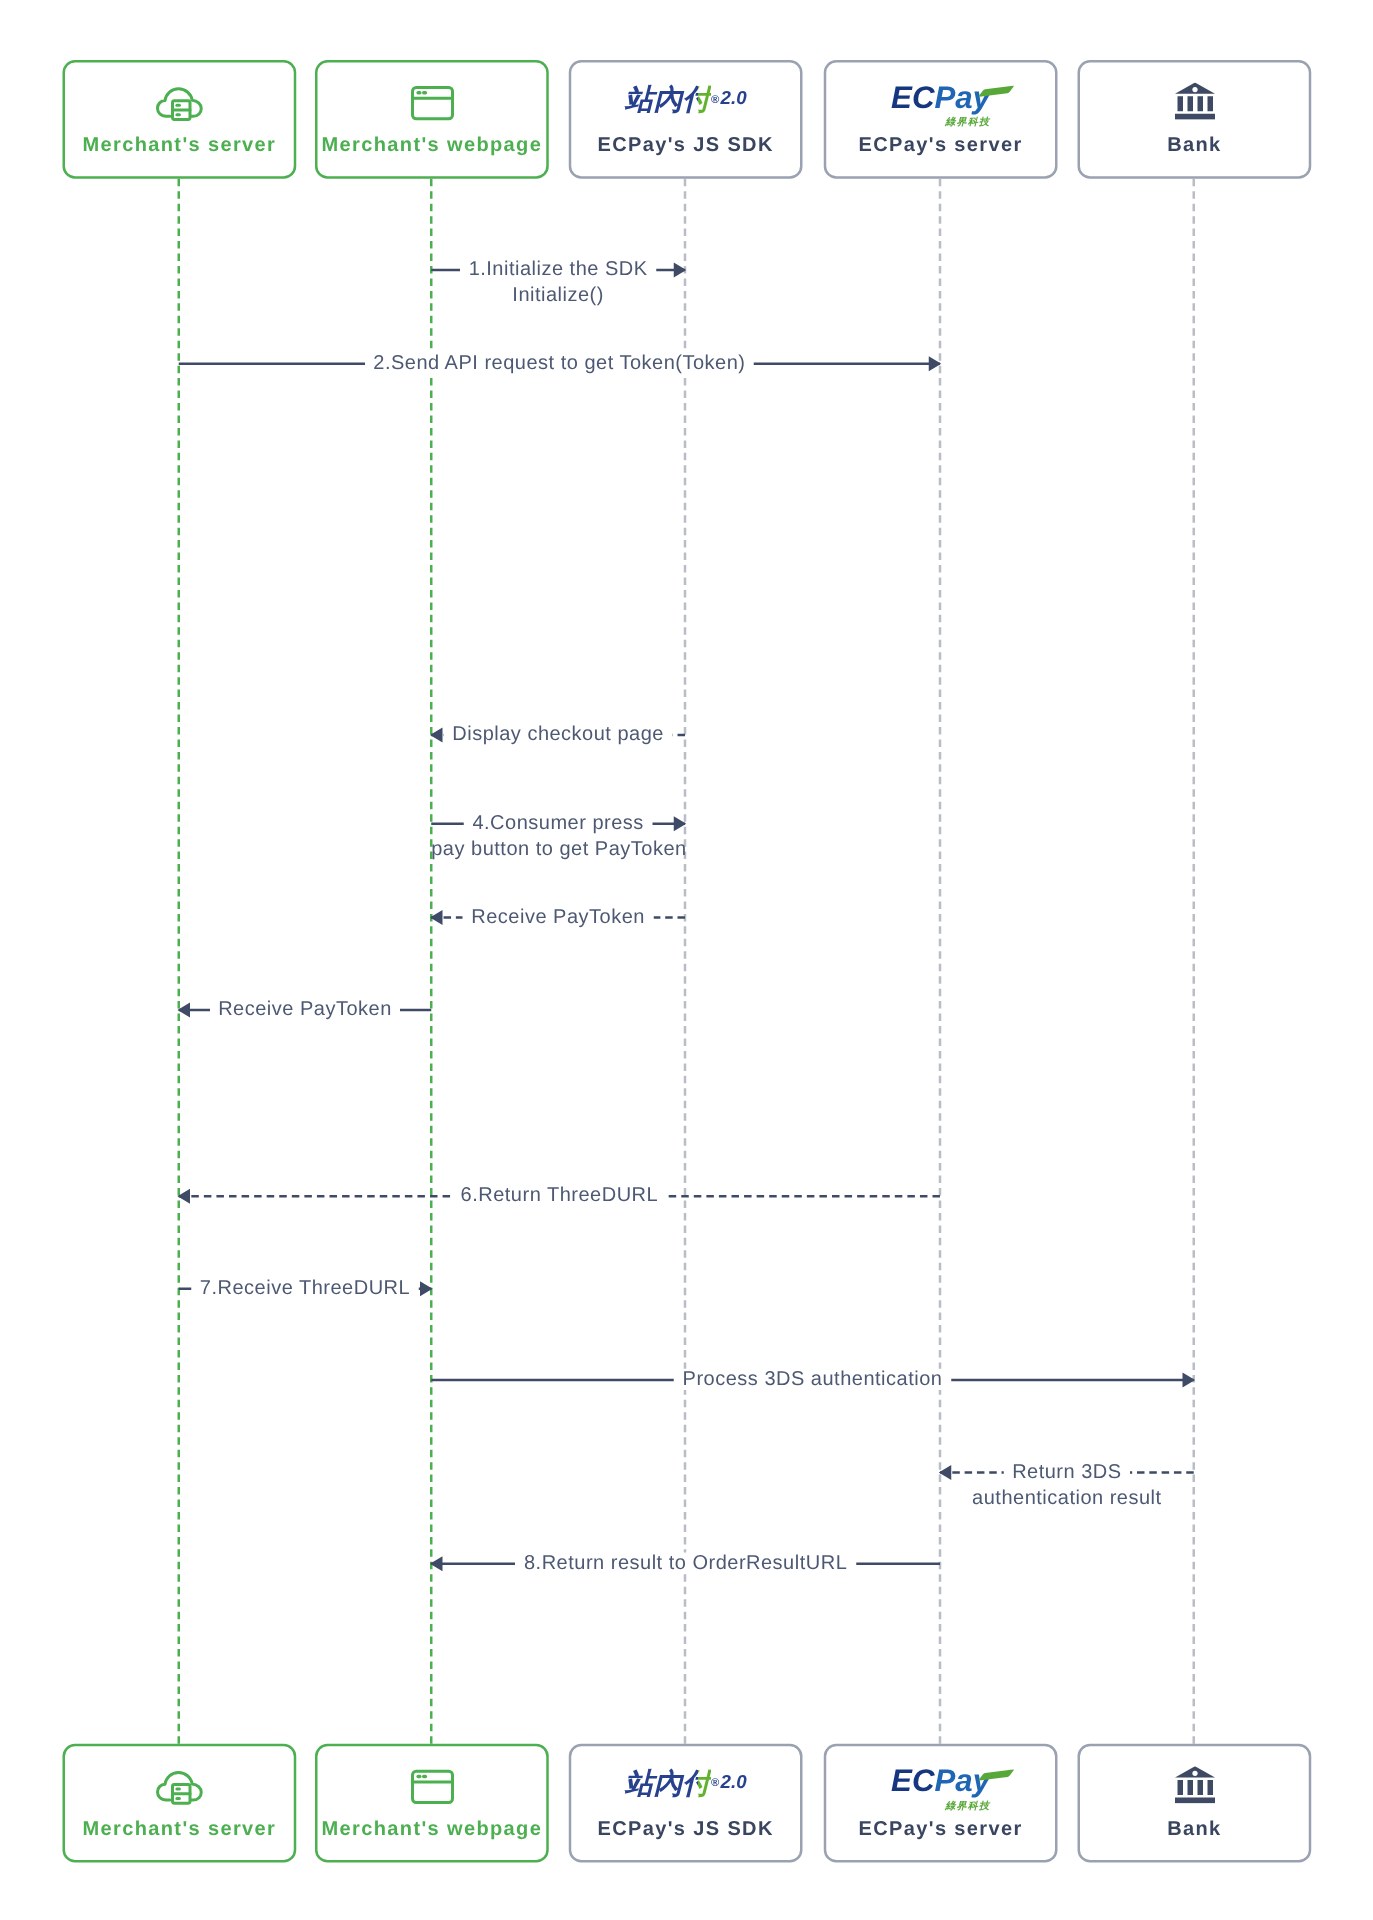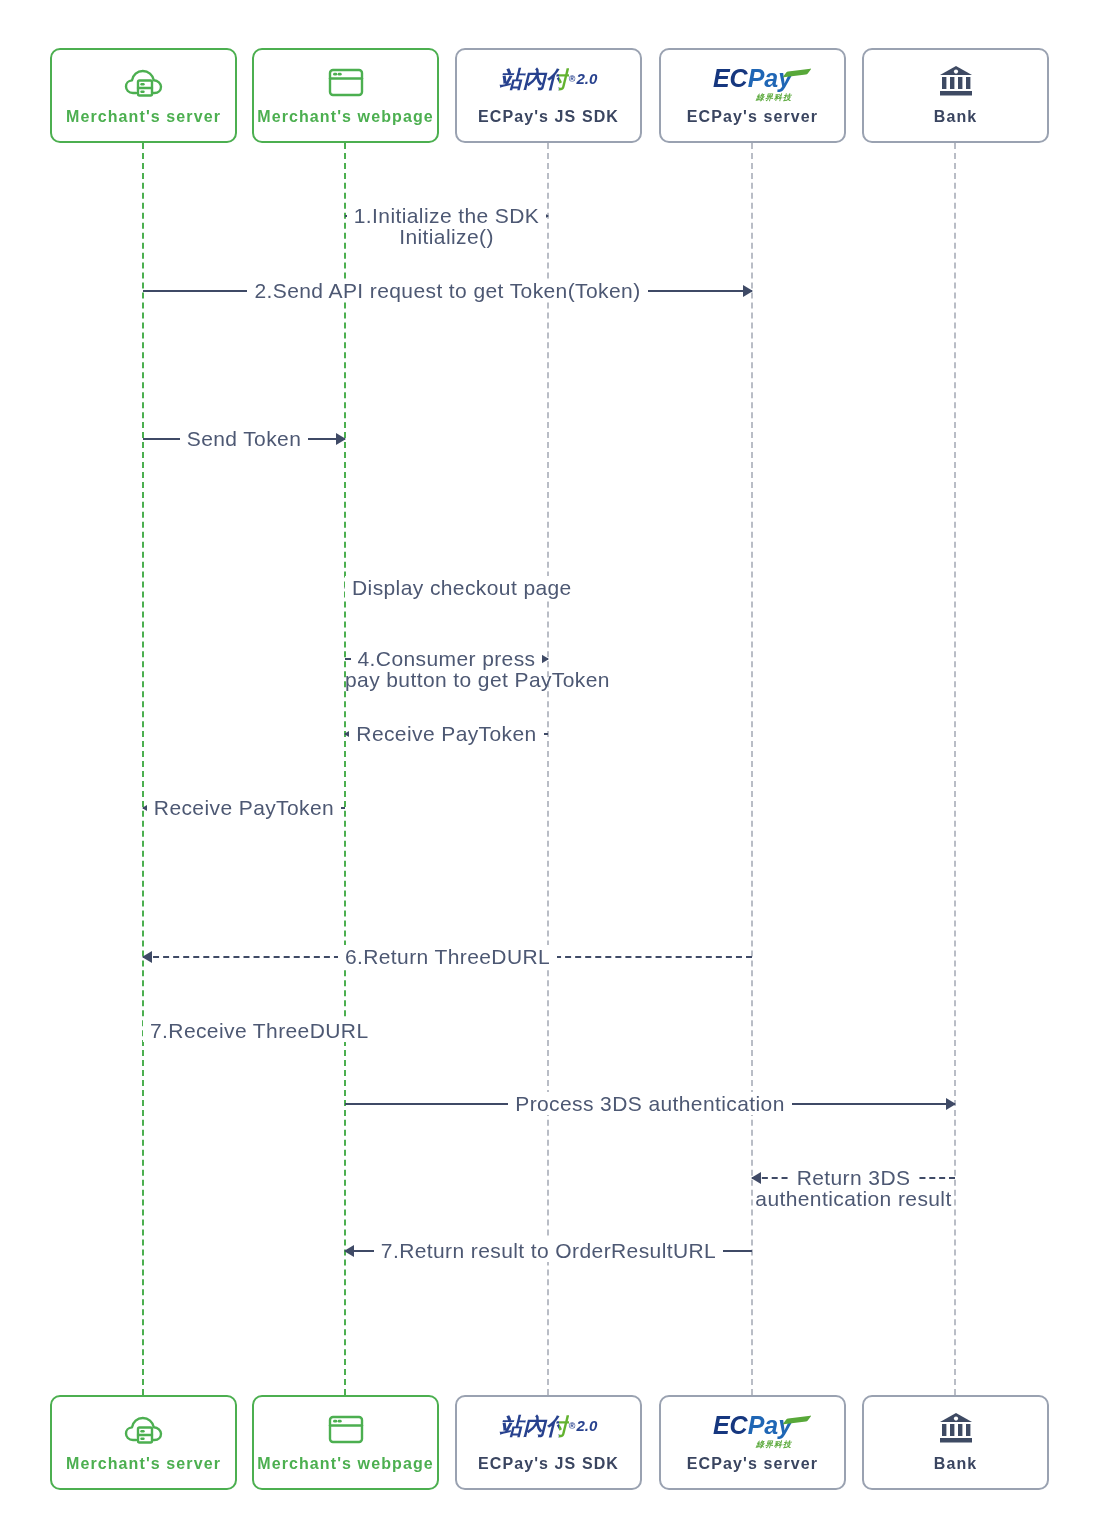--- a/index.html
+++ b/index.html
@@ -44,21 +44,21 @@
                  transform:skewX(-42deg) rotate(-8deg);border-radius:1px}
   .ecpay .sub{font-size:8px;font-weight:700;color:#58a839;text-align:right;margin-top:-4px;letter-spacing:1px}
 
   
   .msg{position:absolute;height:44px;z-index:3}
   .line{position:absolute;left:0;right:0;top:10px;border-top:2px solid var(--arrow)}
   .line.dashed{border-top-style:dashed}
   .head{position:absolute;width:0;height:0;top:5px}
   .head.right{right:-1px;border-top:6px solid transparent;border-bottom:6px solid transparent;border-left:10px solid var(--arrow)}
   .head.left{left:-1px;border-top:6px solid transparent;border-bottom:6px solid transparent;border-right:10px solid var(--arrow)}
-  .lbl{position:absolute;width:100%;text-align:center;line-height:21px;font-size:21px;
+  .lbl{position:absolute;width:100%;text-align:center;line-height:21px;font-size:16px;
        letter-spacing:.4px;color:var(--txt);white-space:nowrap}
   .l1{top:0}
   .l1 span{background:#fff;padding:0 7px}
   .l2{top:21px}
 </style>
 </head>
 <body>
 
 <div id="stage">
 
@@ -133,25 +133,20 @@
     <div class="lbl l2"><span>Initialize()</span></div>
   </div>
 
   <div class="msg" style="left:143px;top:280px;width:609px">
     <div class="line solid"></div>
     <div class="head right"></div>
     <div class="lbl l1"><span>2.Send API request to get Token(Token)</span></div>
   </div>
 
 
-  <div class="msg" style="left:143px;top:428px;width:202px">
-    <div class="line solid"></div>
-    <div class="head right"></div>
-    <div class="lbl l1"><span>Send Token</span></div>
-  </div>
 
 
   <div class="msg" style="left:345px;top:577px;width:203px">
     <div class="line dashed"></div>
     <div class="head left"></div>
     <div class="lbl l1"><span>Display checkout page</span></div>
   </div>
 
   <div class="msg" style="left:345px;top:648px;width:203px">
     <div class="line solid"></div>
@@ -194,21 +189,21 @@
   <div class="msg" style="left:752px;top:1167px;width:203px">
     <div class="line dashed"></div>
     <div class="head left"></div>
     <div class="lbl l1"><span>Return 3DS</span></div>
     <div class="lbl l2"><span>authentication result</span></div>
   </div>
 
   <div class="msg" style="left:345px;top:1240px;width:407px">
     <div class="line solid"></div>
     <div class="head left"></div>
-    <div class="lbl l1"><span>7.Return result to OrderResultURL</span></div>
+    <div class="lbl l1"><span>8.Return result to OrderResultURL</span></div>
   </div>
 
 
   <div class="actor green" style="left:50px;top:1395px">
     <div class="actor-icon">
       <svg width="42" height="34" viewBox="0 0 42 34" fill="none" stroke="#4caf50" stroke-width="2.4" stroke-linecap="round" stroke-linejoin="round">
         <path d="M13 27 L10 27 C5.5 27 3 23.8 3 20.5 C3 17.2 5.5 14.6 9 14.4 C9.8 9 14.3 5 19.8 5 C25.3 5 29.8 8.9 30.8 14.2 C34.8 14.5 38 17.3 38 20.8 C38 24.2 35.5 27 31.5 27 L30 27"></path>
         <rect x="15" y="14.5" width="14" height="15" rx="1.5" fill="#fff"></rect>
         <line x1="15" y1="22" x2="29" y2="22"></line>
         <line x1="18.5" y1="18.2" x2="20.5" y2="18.2"></line>

